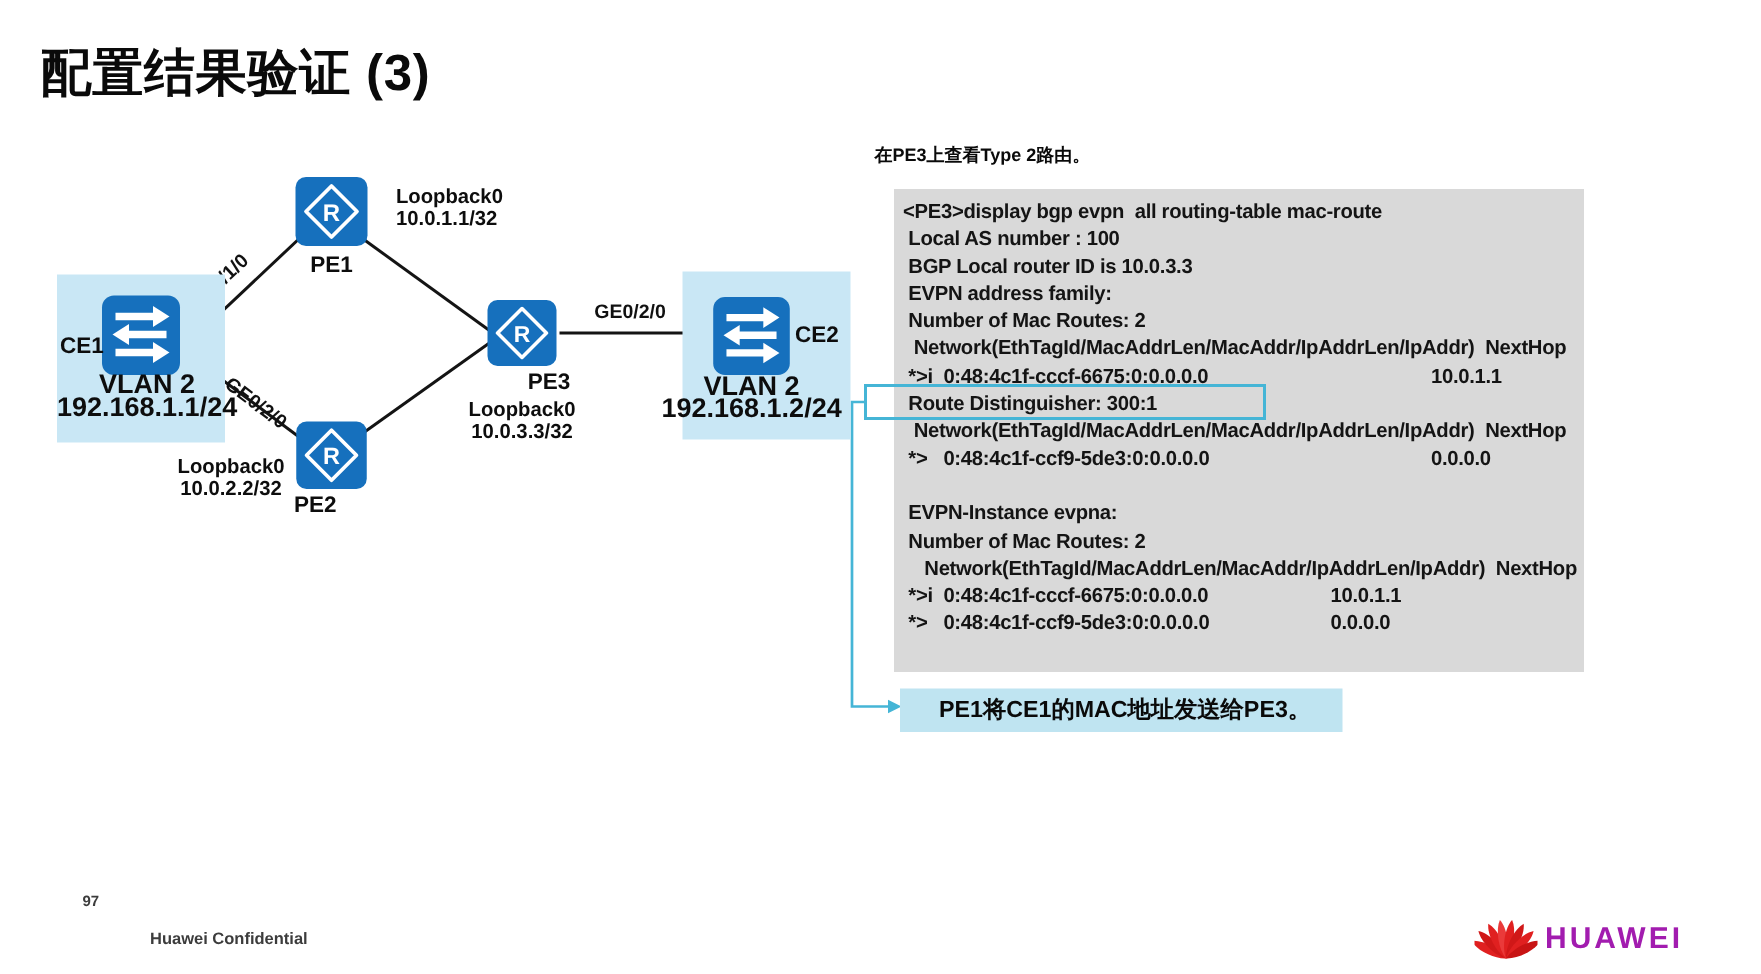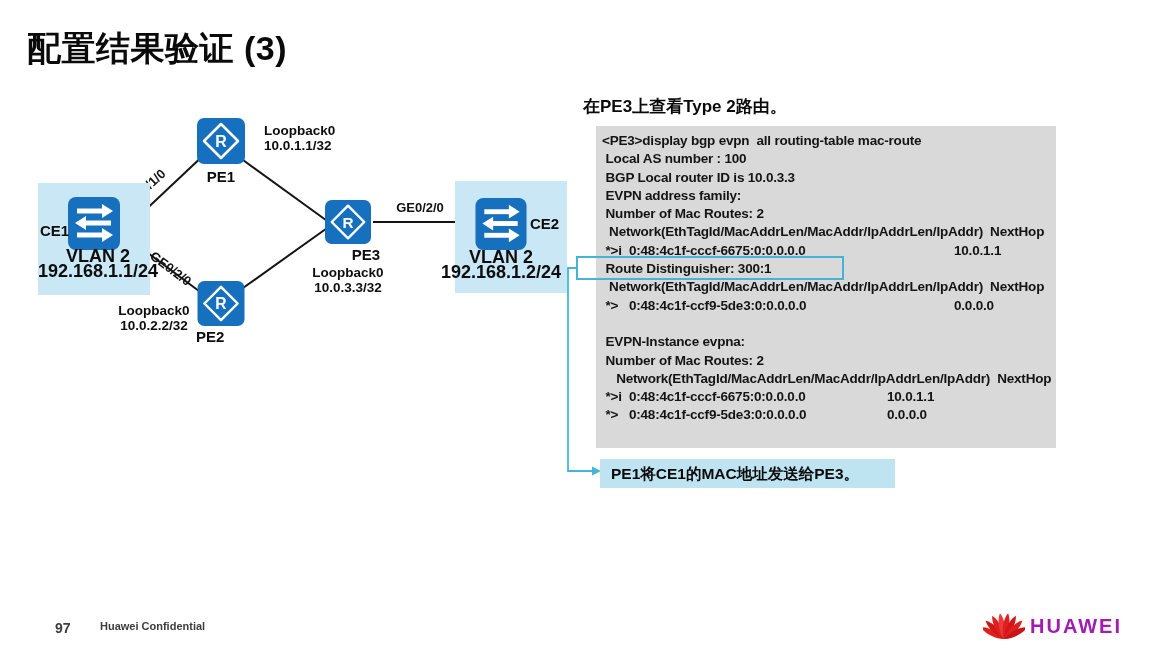--- a/index.html
+++ b/index.html
@@ -43,39 +43,39 @@
   .ce1-vlan { left:48px;  top:249px; width:100px; }
   .ce1-ip   { left:38px;  top:264px; width:120px; }
   .ce2-vlan { left:451px; top:250px; width:100px; }
   .ce2-ip   { left:441px; top:265px; width:120px; }
 
   .pe1-lb { left:264px; top:123px; text-align:left; font-size:13.5px; }
   .pe2-lb { left:104px; top:303px; width:100px; font-size:13.5px; }
   .pe3-lb { left:298px; top:265px; width:100px; font-size:13.5px; }
 
   
-  .console-heading { left:583px; top:95px; font-size:17px; font-weight:bold; color:#0a0a0a; z-index:2; }
+  .console-heading { left:583px; top:95px; font-size:12px; font-weight:bold; color:#0a0a0a; z-index:2; }
   .console {
     left:583px; top:126px; width:460px; height:322px; background:#d9d9d9; z-index:2;
     padding:6px 0 0 6px; font-size:13.5px; font-weight:bold; letter-spacing:-0.2px; color:#141414;margin-left:13px;
   }
   .console-line { height:18.3px; line-height:18.3px; white-space:pre; }
   .net { display:inline-block; white-space:pre; }
   .w1 { width:352px; }
   .w2 { width:285px; }
 
   .highlight-rect { left:576px; top:256px; width:268px; height:24px; border:2px solid #45b5d6; z-index:3; }
 
   .callout {
     left:600px; top:459px; width:295px; height:29px; background:#bfe4f1; z-index:2;
-    font-size:15.5px; font-weight:bold; line-height:29px; padding-left:11px; color:#0a0a0a;
+    font-size:15.5px; font-weight:bold; line-height:29px; padding-left:26px; color:#0a0a0a;
   }
 
   
-  .page-num { left:55px; top:620px; font-size:14px; font-weight:bold; color:#3c3c3c; }
+  .page-num { left:55px; top:596px; font-size:10px; font-weight:bold; color:#3c3c3c; }
   .confidential { left:100px; top:620px; font-size:11px; font-weight:bold; color:#3c3c3c; }
   .logo { left:983px; top:606px; z-index:2; }
   .brand-text { left:1030px; top:615px; font-size:20px; font-weight:bold; letter-spacing:2px; color:#a21caf; }
 </style>
 </head>
 <body>
 
 <div class="page">
 
   <div class="abs title">配置结果验证 (3)</div>

